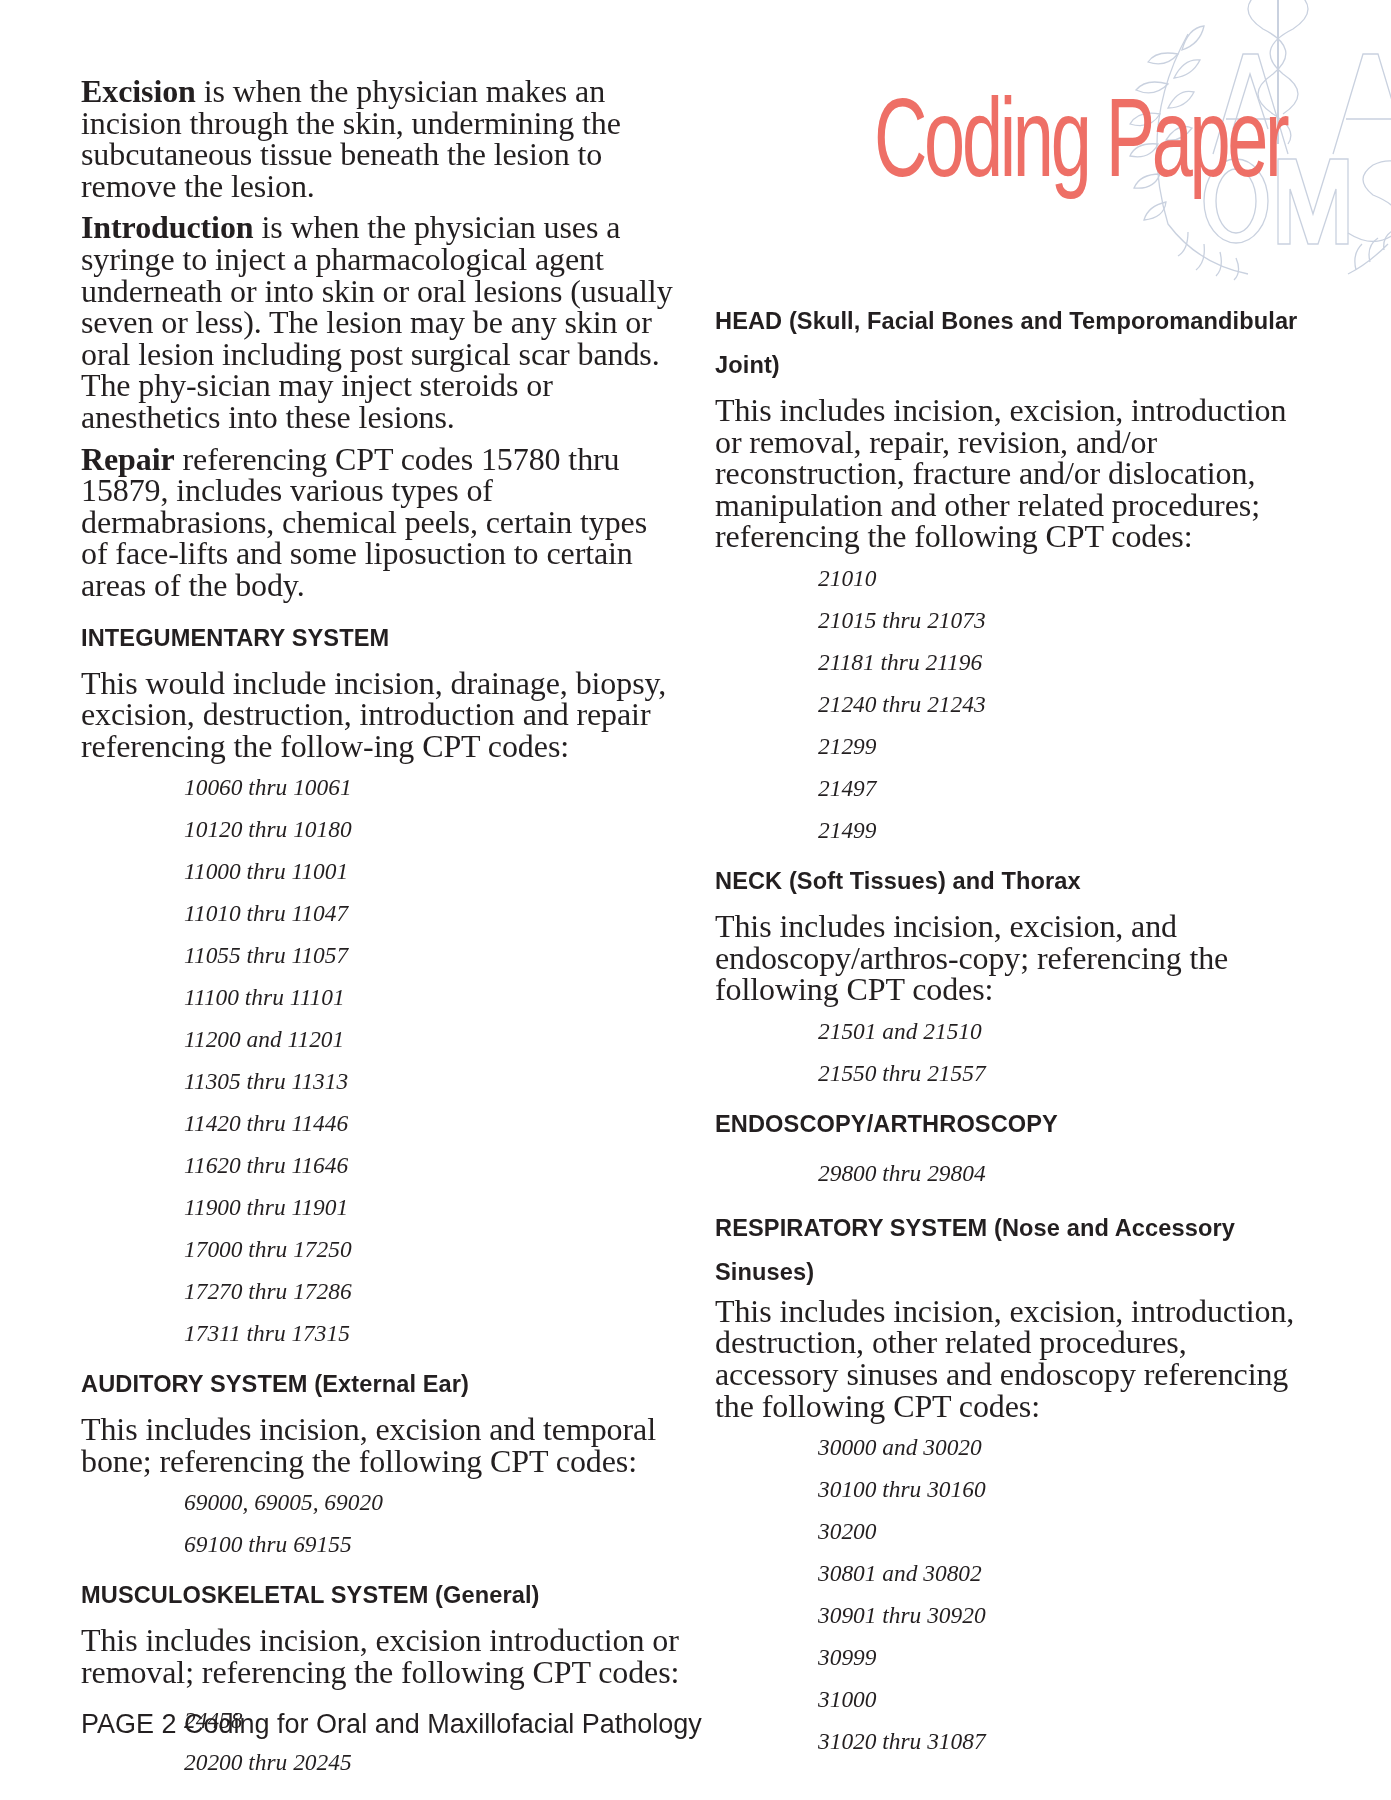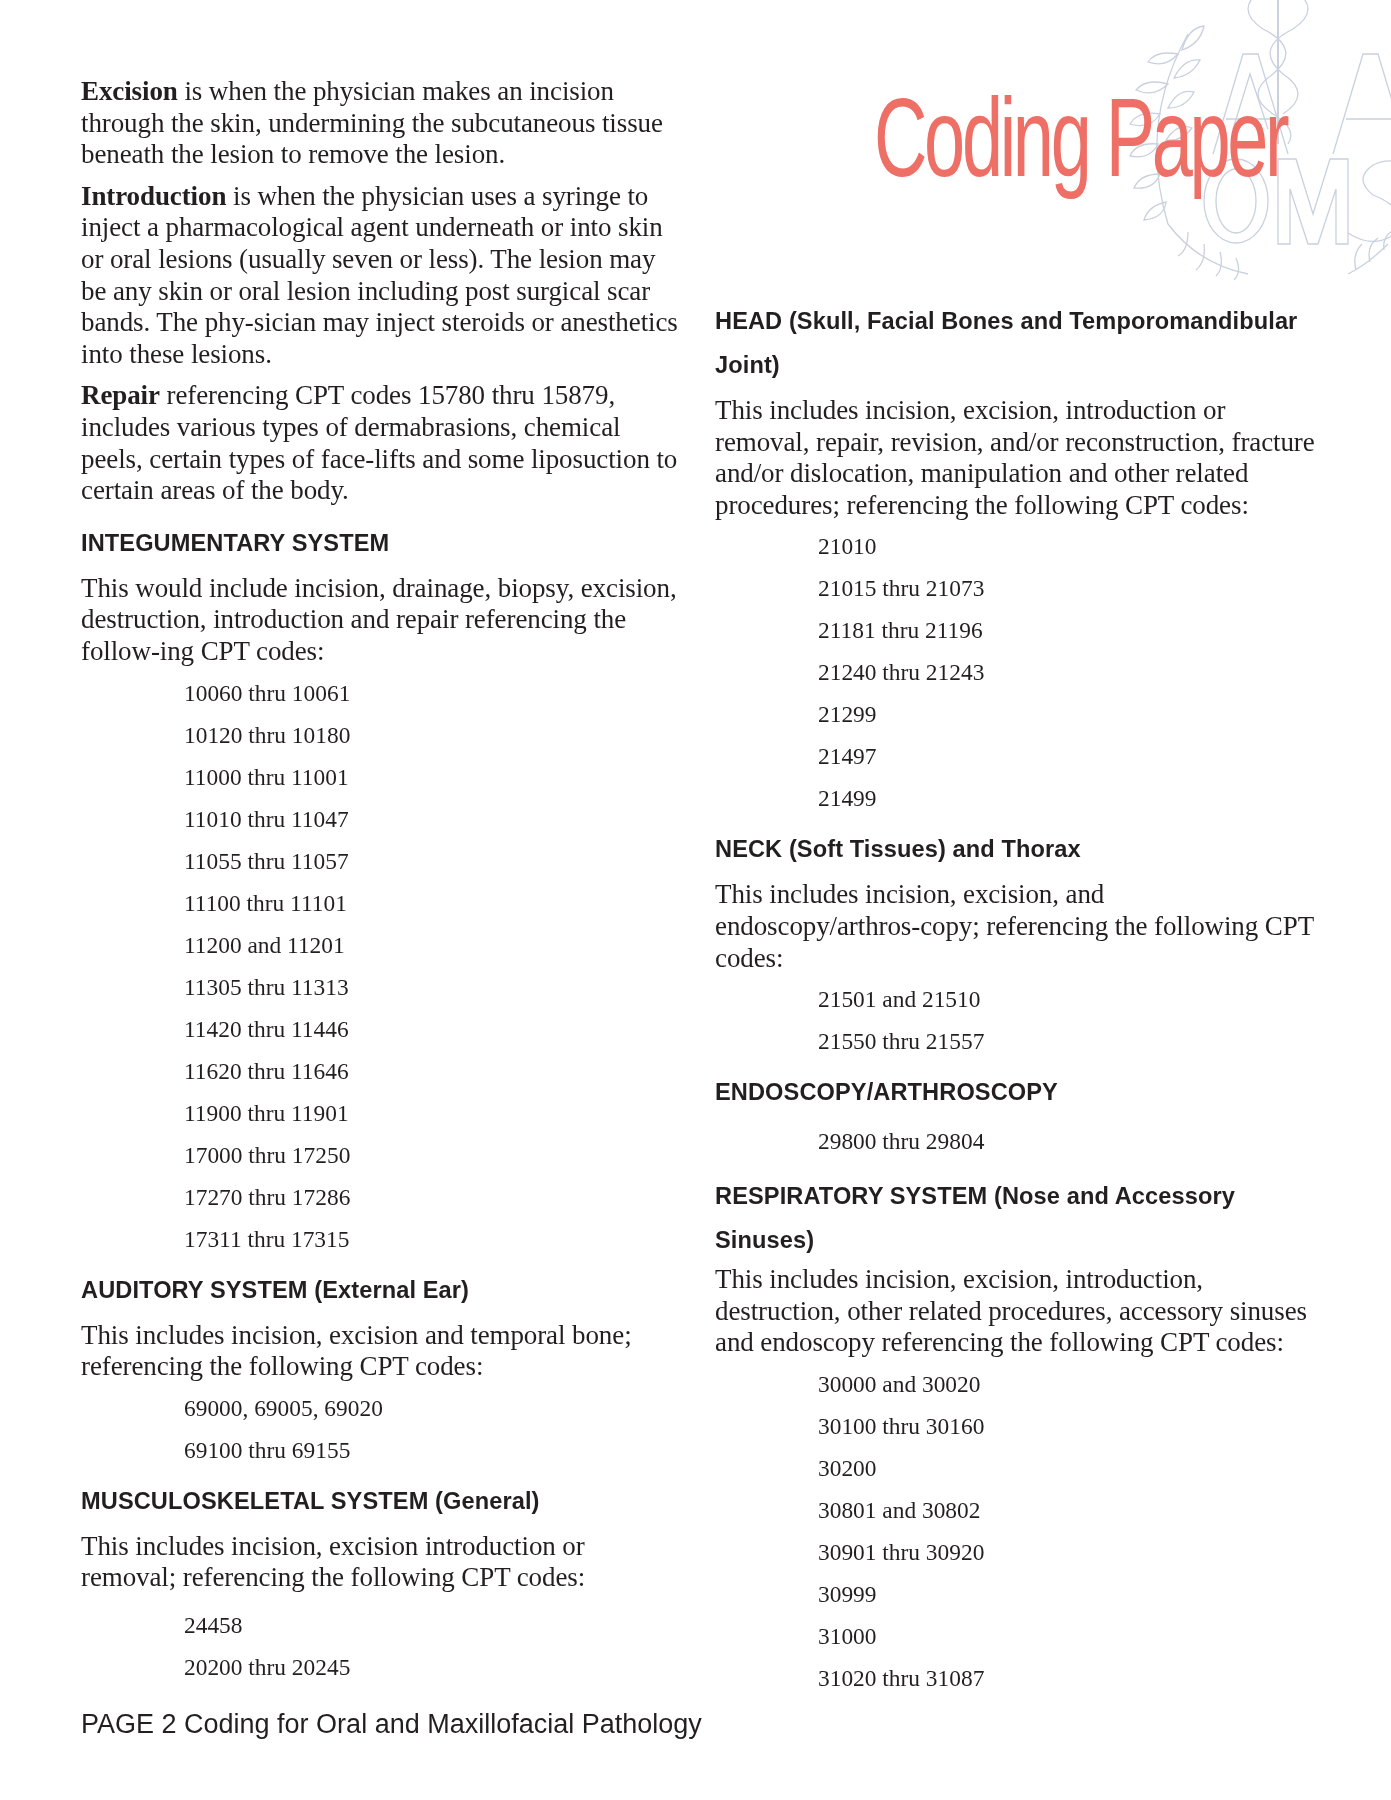--- a/index.html
+++ b/index.html
@@ -2,24 +2,24 @@
 <html><head>
 <meta charset="utf-8">
 <style>
   html, body { margin:0; padding:0; background:#ffffff; }
   body { width:1391px; height:1800px; position:relative; overflow:hidden; color:#231f20; }
   .serif { font-family: "Liberation Serif", "DejaVu Serif", serif; }
   .sans { font-family: "Liberation Sans", "DejaVu Sans", sans-serif; }
   .col { position:absolute; }
   #col-left { left:81px; top:76px; width:600px; }
   #col-right { left:715px; top:299px; width:600px; }
-  p.para { margin:0 0 10px 0; font-size:27px; line-height:31.6px; letter-spacing:-0.1px; }
+  p.para { margin:0 0 10px 0; font-size:32px; line-height:31.6px; letter-spacing:-0.1px; }
   p.para b { font-weight:bold; }
   h2.sec { margin:0; font-size:23.6px; line-height:44px; font-weight:bold; letter-spacing:0.1px; }
-  ul.codes { list-style:none; margin:0; padding:0 0 0 103px; }
+  ul.codes { list-style:none; margin:0; padding:0 0 0 103px;font-style:italic; }
   ul.codes li { font-size:23.4px; height:42px; line-height:42px; }
   .title {
     position:absolute; left:874px; top:68px; font-size:112px; line-height:140px;
     color:#ee6f66; font-weight:normal; letter-spacing:-5px;
     transform: scaleX(0.66); transform-origin:left top; white-space:nowrap;
   }
   .logo { position:absolute; left:1118px; top:-6px; width:300px; height:300px; }
   .footer { position:absolute; left:81px; top:1710px; font-size:27px; line-height:28px; }
 </style>
 </head>

